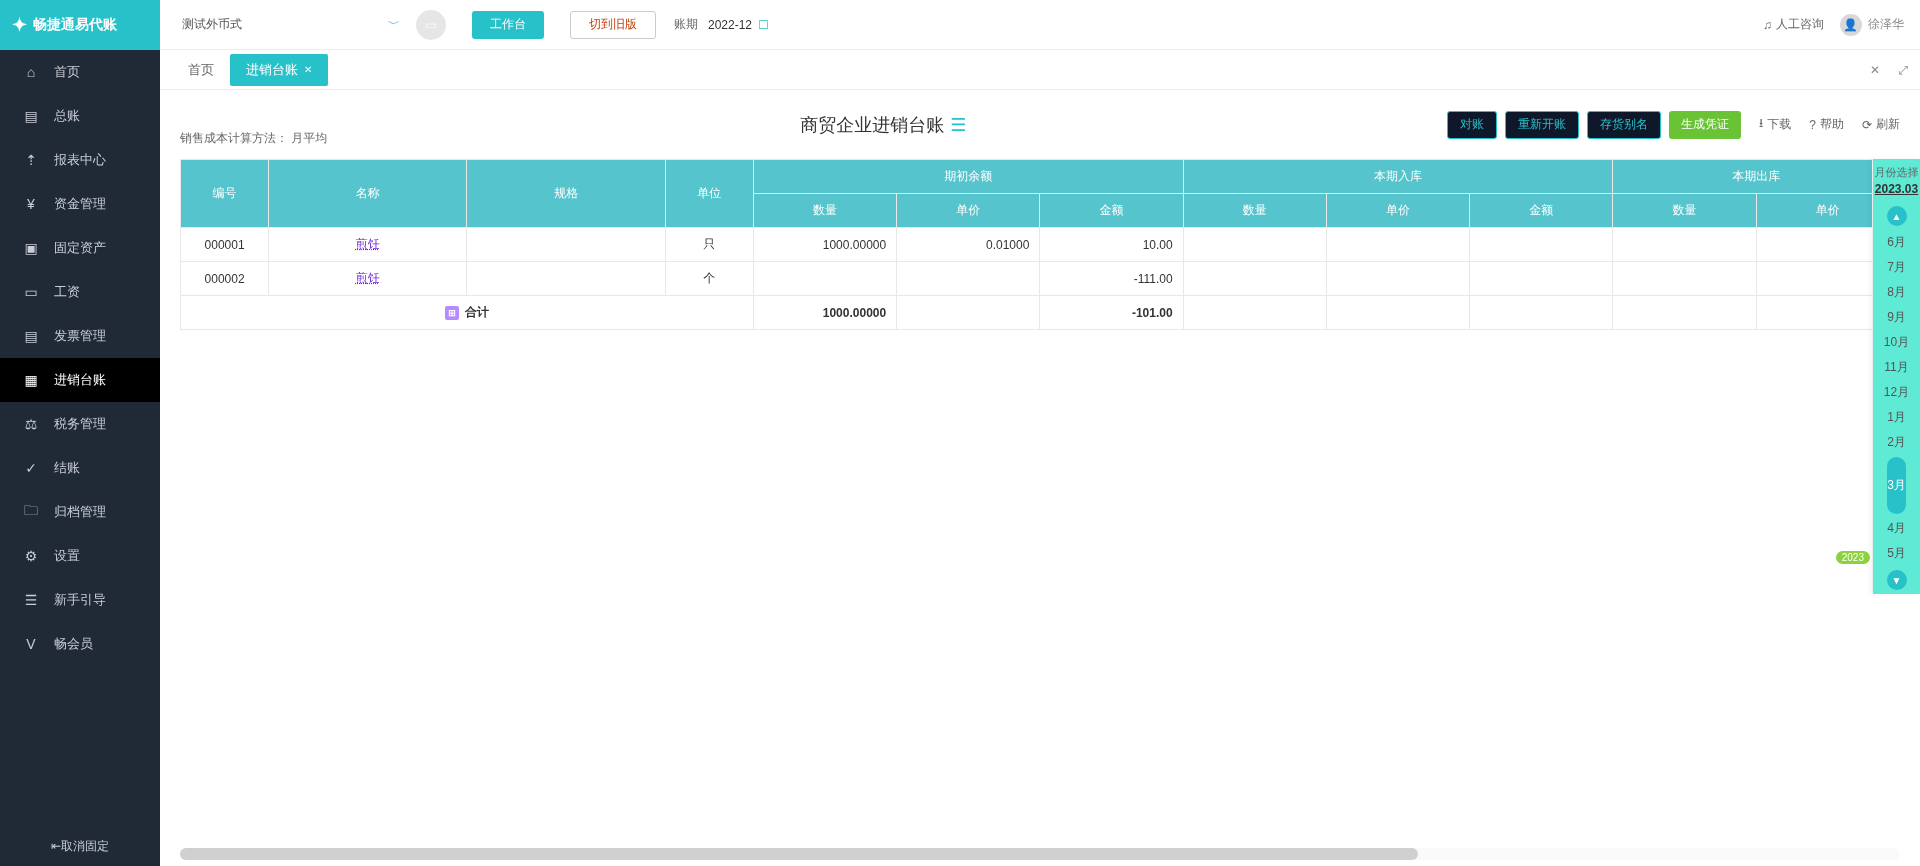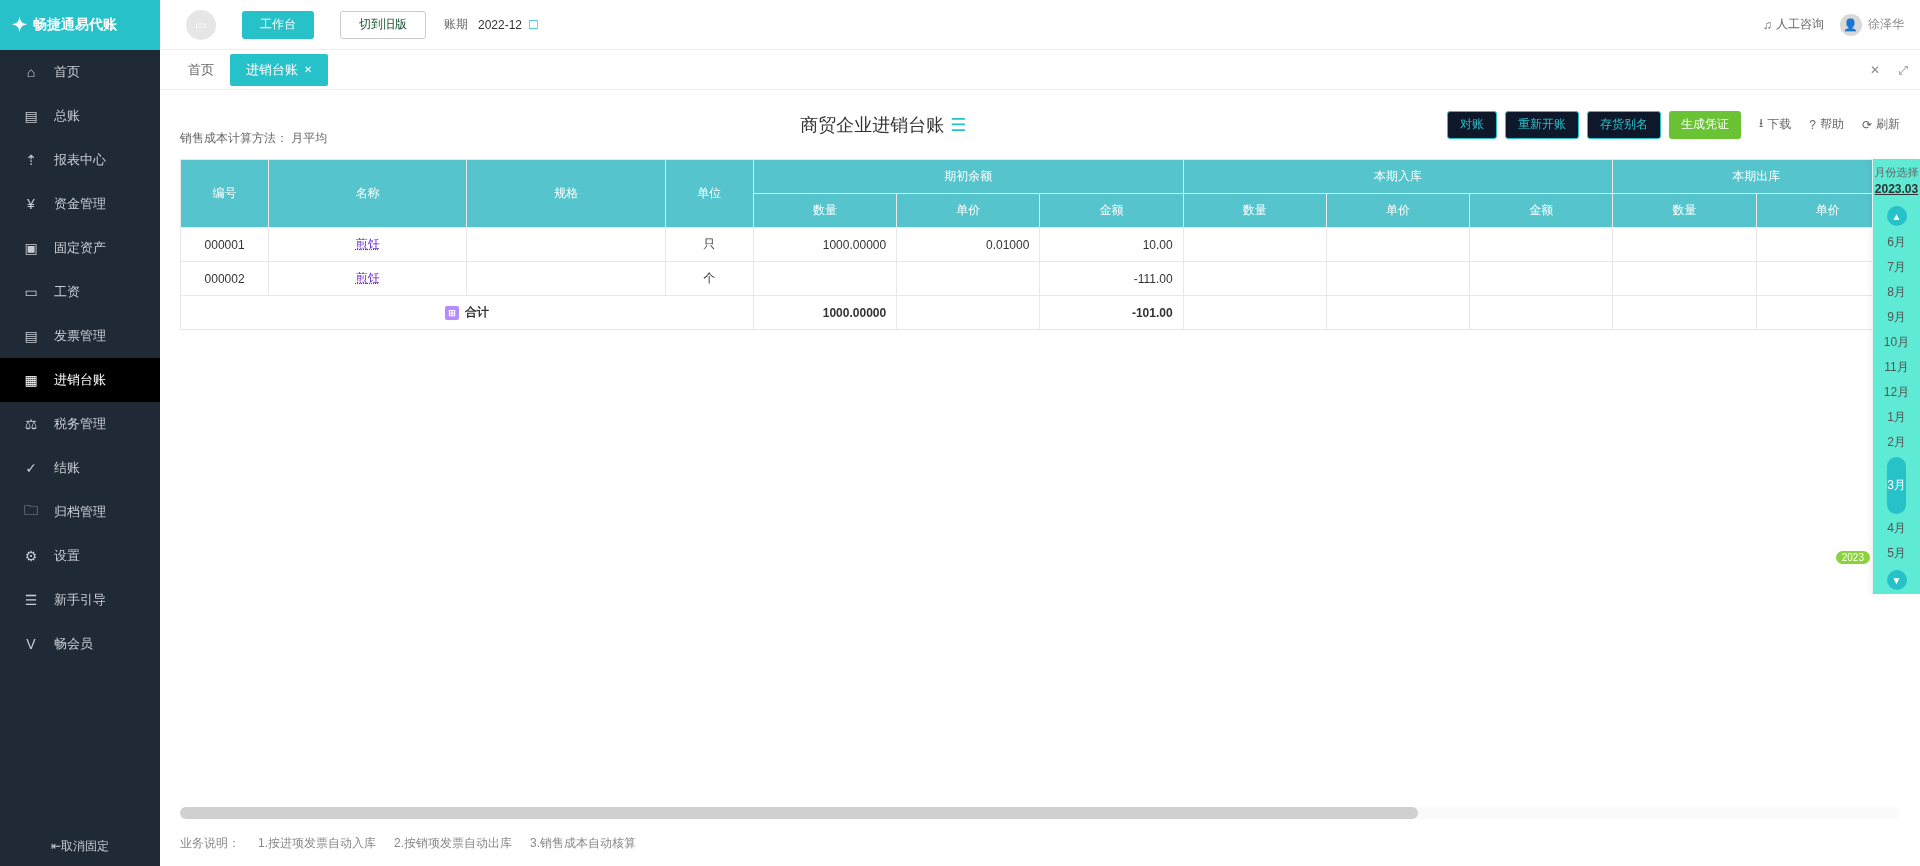--- a/index.html
+++ b/index.html
@@ -20,21 +20,21 @@
 
 .main { flex: 1; display: flex; flex-direction: column; background: #fff; position: relative; }
 
 
 .topbar { height: 50px; display: flex; align-items: center; padding: 0 16px; border-bottom: 1px solid #eee; }
 .sel { width: 230px; height: 30px; border: none; display: flex; align-items: center; justify-content: space-between; padding: 0 6px; color: #555; cursor: pointer; }
 .sel .chev { color: #27c1ca; font-size: 12px; }
 .cal-btn { width: 30px; height: 30px; border-radius: 50%; background: #e6e6e6; margin-left: 10px; display: flex; align-items: center; justify-content: center; color: #fff; cursor: pointer; }
 .btn { height: 28px; padding: 0 18px; border-radius: 3px; display: flex; align-items: center; cursor: pointer; margin-left: 26px; font-size: 12px; }
 .btn-teal { background: #27c1ca; color: #fff; }
-.btn-outline { border: 1px solid #ccc; color: #14532d; background: #fff; }
+.btn-outline { border: 1px solid #ccc; color: #c2410c; background: #fff; }
 .period-label { margin-left: 18px; color: #666; }
 .period-val { margin-left: 10px; color: #333; }
 .cal-ico { margin-left: 6px; color: #27c1ca; cursor: pointer; }
 .top-spacer { flex: 1; }
 .top-link { display: flex; align-items: center; margin-left: 18px; color: #666; cursor: pointer; }
 .top-link .ico { margin-right: 4px; }
 .avatar { width: 22px; height: 22px; border-radius: 50%; background: #d8d8d8; margin-left: 16px; display: flex; align-items: center; justify-content: center; color: #fff; font-size: 12px; }
 .username { margin-left: 6px; color: #888; }
 
 
@@ -155,20 +155,24 @@
         </div>
       </div>
     <div class="unpin">
       <span>⇤</span>
       <span>取消固定</span>
     </div>
   </div>
 
   <div class="main">
     <div class="topbar">
+      <div class="sel">
+        <span>测试外币式</span>
+        <span class="chev">﹀</span>
+      </div>
       <div class="cal-btn">
         <span>▭</span>
       </div>
       <div class="btn btn-teal">
         <span>工作台</span>
       </div>
       <div class="btn btn-outline">
         <span>切到旧版</span>
       </div>
       <span class="period-label">账期</span>
@@ -333,20 +337,14 @@
           </div>
         <div class="mp-arrow">▼</div>
       </div>
       <div class="mp-badge">2023</div>
     </div>
 
     <div class="hscroll">
       <div class="hscroll-thumb"></div>
     </div>
 
-    <div class="footer-note">
-      <span>业务说明：</span>
-      <span>1.按进项发票自动入库</span>
-      <span>2.按销项发票自动出库</span>
-      <span>3.销售成本自动核算</span>
-    </div>
   </div>
 </div>
 
 </body></html>

